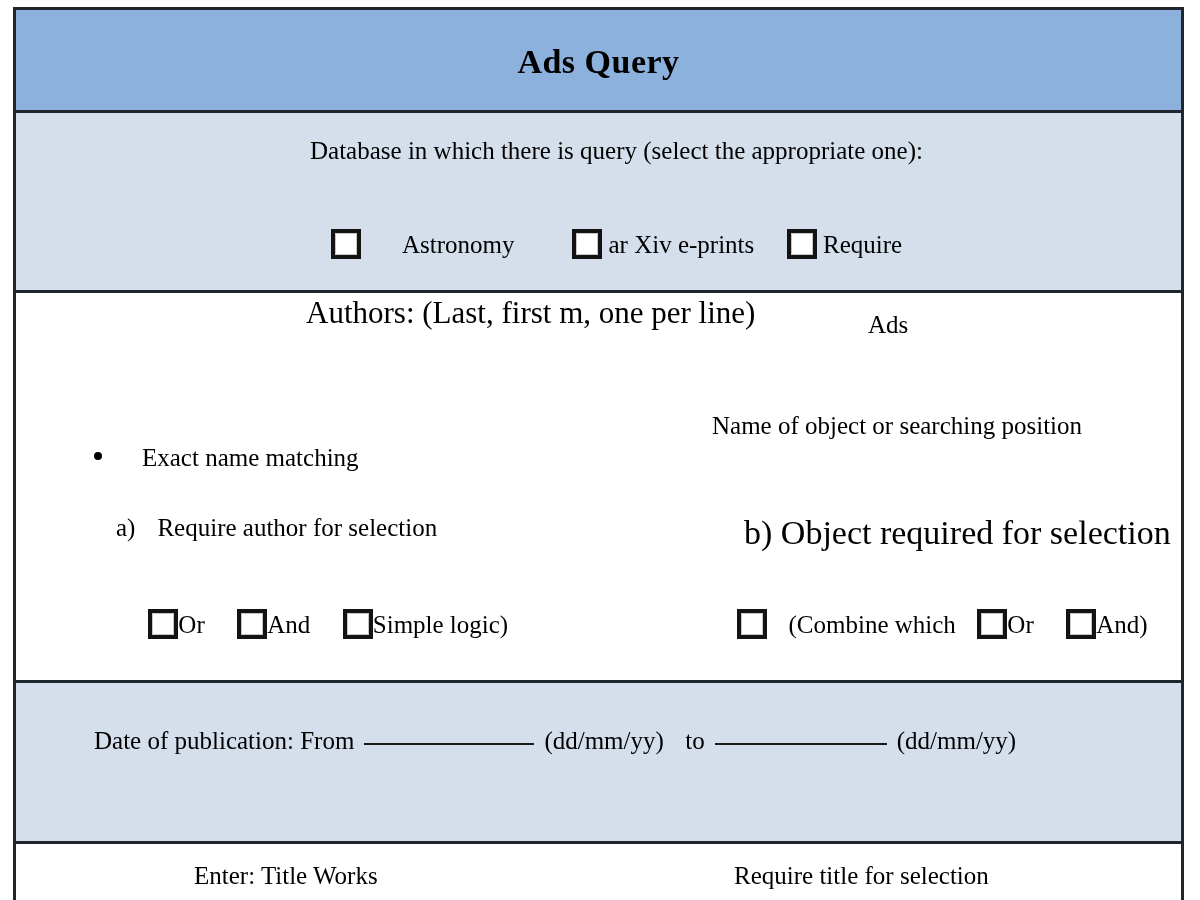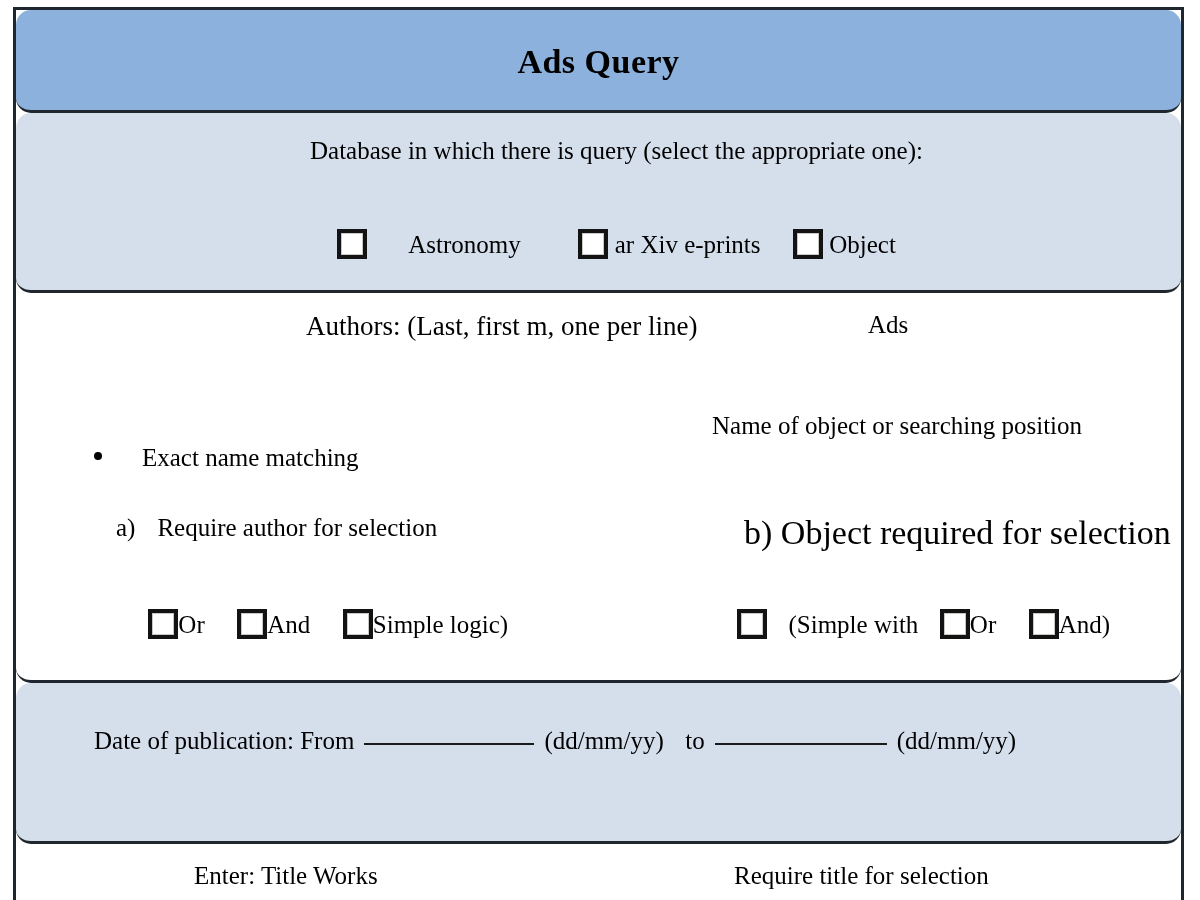--- a/index.html
+++ b/index.html
@@ -32,21 +32,20 @@
     border: 3px solid #20262e;
     border-bottom: none;    
     box-sizing: border-box;
     background: #ffffff;
   }
 
   .row {
     position: relative;
     box-sizing: border-box;
     border-bottom: 3px solid #20262e;
-    border-radius: 15px;
   }
   .row.last { border-bottom: none; }
 
   .row.blue-header { background: #8cb1dd; height: 103px; }
   .row.blue-soft   { background: #d5dfec; }
   .row.white       { background: #ffffff; }
 
   
   .title {
     font-size: 34px;
@@ -90,21 +89,21 @@
     vertical-align: -6px;
     position: relative;
     box-shadow: inset 0 0 0 1px #c9c9c4;
   }
 
   
   .authors-section { height: 390px; }
 
   .abs { position: absolute; white-space: nowrap; }
 
-  .authors-label   { left: 290px;  top: 18px;  font-size: 27px; }
+  .authors-label   { left: 290px;  top: 2px;  font-size: 31px; }
   .authors-right   { left: 852px;  top: 18px;  font-size: 25px; }
 
   .bullet-row      { left: 78px;   top: 119px; font-size: 25px; margin-top: 32px; }
   .bullet-dot {
     display: inline-block;
     width: 8px; height: 8px;
     border-radius: 50%;
     background: #000;
     vertical-align: 6px;
     margin-right: 40px;
@@ -166,21 +165,21 @@
       <div class="db-choices line">
         <span class="cb"></span>
         <span class="gap-lg"></span>
         <span>Astronomy</span>
         <span class="gap-lg"></span>
         <span class="gap-sm"></span>
         <span class="cb"></span>
         <span>ar Xiv e-prints</span>
         <span class="gap-md"></span>
         <span class="cb"></span>
-        <span>Object</span>
+        <span>Require</span>
       </div>
     </div>
 
     <div class="row white authors-section">
 
       <div class="abs authors-label">Authors:  (Last, first m, one per line)</div>
 
       <div class="abs authors-right">Ads</div>
 
       <div class="abs bullet-row">
@@ -199,21 +198,21 @@
         <span class="paren-tuck">(</span><span class="cb cb-over"></span><span>Or</span>
         <span class="gap-md"></span>
         <span class="cb"></span><span>And</span>
         <span class="gap-md"></span>
         <span class="cb"></span><span>Simple logic)</span>
       </div>
 
       <div class="abs logic-right line">
         <span class="cb"></span>
         <span class="gap-sm"></span>
-        <span>(Simple with</span>
+        <span>(Combine which</span>
         <span class="gap-sm"></span>
         <span class="cb"></span><span>Or</span>
         <span class="gap-md"></span>
         <span class="cb"></span><span>And)</span>
       </div>
     </div>
 
     <div class="row blue-soft date-section">
       <div class="date-row">
         <span>Date of publication: From</span><span class="blank"></span><span>(dd/mm/yy)</span>

